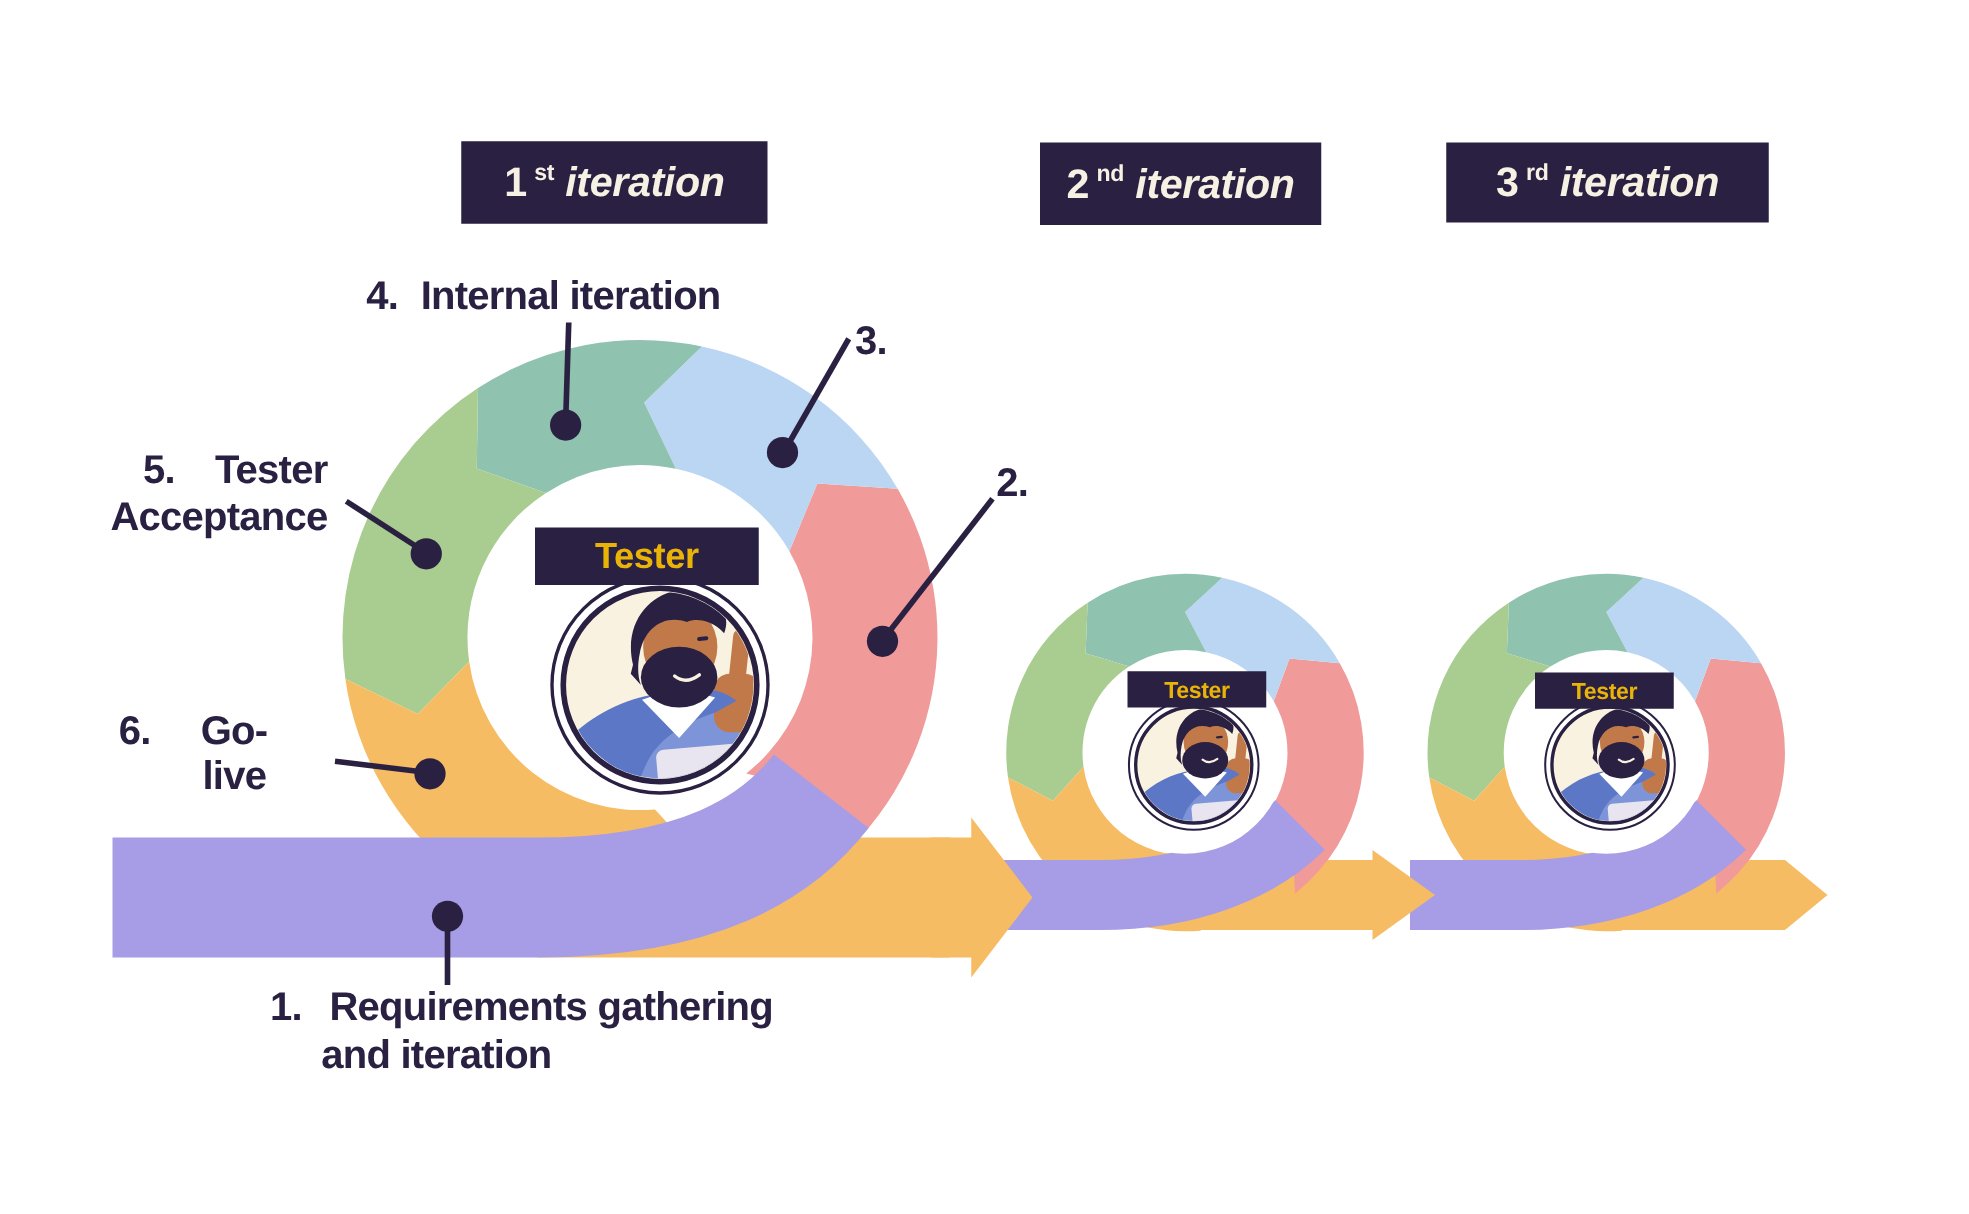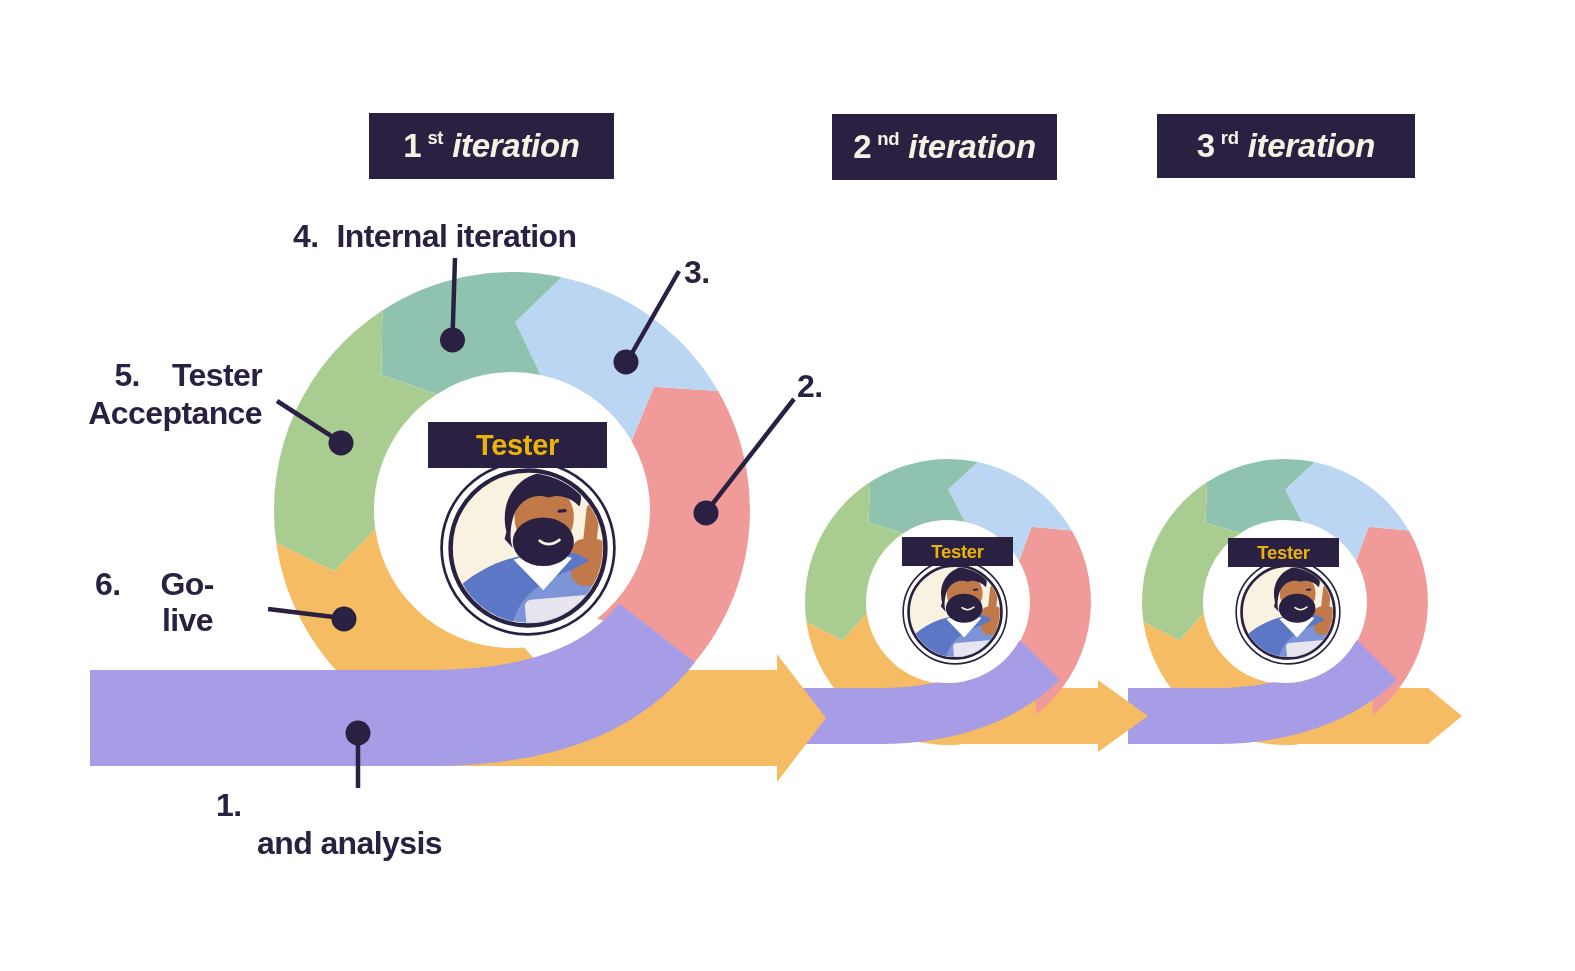--- a/index.html
+++ b/index.html
@@ -172,17 +172,18 @@
     <div class="row" style="gap:40px">
       <span>6.</span>
       <span>Go-</span>
     </div>
     <div style="margin-left:67px">live</div>
   </div>
 
   <div class="lbl" style="left:216px;top:786px">
     <div class="row" style="gap:22px">
       <span>1.</span>
+      <span>Requirements gathering</span>
     </div>
-    <div style="margin-left:41px">and analysis</div>
+    <div style="margin-left:41px">and iteration</div>
   </div>
 
 </div>
 
 </body></html>

